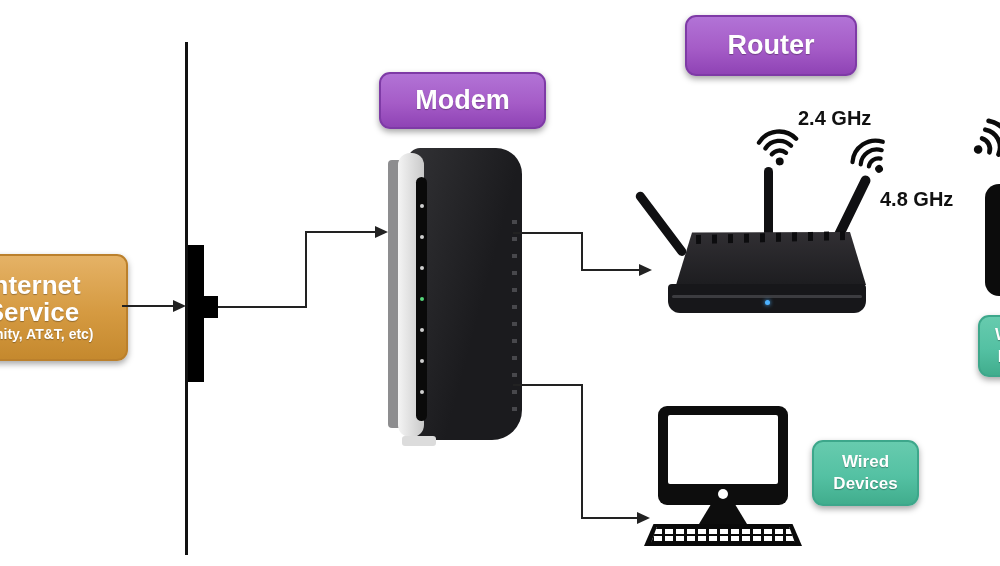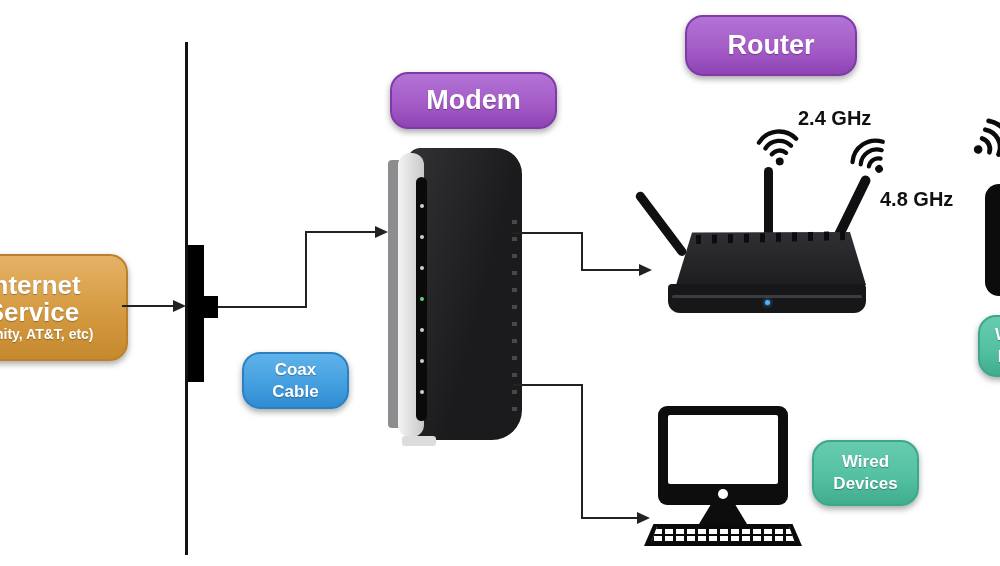--- a/index.html
+++ b/index.html
@@ -10,33 +10,33 @@
   .abs{position:absolute;}
 
   
   .wall{left:185px;top:42px;width:3px;height:513px;background:#121212;}
   .jack-main{left:188px;top:245px;width:16px;height:137px;background:#000;}
   .jack-nub{left:204px;top:296px;width:14px;height:22px;background:#000;}
 
   
   .box{
     display:flex;flex-direction:column;align-items:center;justify-content:center;
-    color:#fff;text-align:center;border-radius:18px;
+    color:#fff;text-align:center;border-radius:11px;
     box-shadow:0 3px 6px rgba(0,0,0,.35);
     text-shadow:0 1px 1px rgba(0,0,0,.3);
   }
   .purple{background:linear-gradient(180deg,#b273d6,var(--purple) 55%,#8f43b5);border:2px solid var(--purple_dark);}
   .blue{background:linear-gradient(180deg,#5fb2ea,var(--blue) 55%,#2f8cd2);border:2px solid var(--blue_dark);}
   .green{background:linear-gradient(180deg,#67cbae,var(--green) 55%,#41ad8d);border:2px solid var(--green_dark);}
   .orange{background:linear-gradient(180deg,#e5b266,var(--orange) 55%,#c5892e);border:2px solid var(--orange_dark);}
 
   .internet{left:-62px;top:254px;width:186px;height:103px;}
   .internet .l1{font-size:26px;line-height:27px;}
   .internet .l3{font-size:14px;line-height:17px;white-space:nowrap;}
-  .modem-label{left:390px;top:72px;width:163px;height:53px;font-size:27px;}
+  .modem-label{left:379px;top:72px;width:163px;height:53px;font-size:27px;}
   .router-label{left:685px;top:15px;width:168px;height:57px;font-size:27px;}
   .small-box{font-size:17px;line-height:22px;}
   .coax{left:242px;top:352px;width:103px;height:53px;}
   .ethernet{left:537px;top:298px;width:100px;height:59px;}
   .wired{left:812px;top:440px;width:103px;height:62px;}
   .wireless{left:978px;top:315px;width:100px;height:58px;}
 
   .freq{color:#111;font-size:20px;white-space:nowrap;}
   .freq-24{left:798px;top:107px;}
   .freq-48{left:880px;top:188px;}
@@ -107,24 +107,20 @@
   </div>
 
   <div class="abs seg h" style="left:122px;top:305px;width:53px;"></div>
   <div class="abs head" style="left:173px;top:300px;"></div>
 
   <div class="abs seg h" style="left:218px;top:306px;width:89px;"></div>
   <div class="abs seg v" style="left:305px;top:231px;height:77px;"></div>
   <div class="abs seg h" style="left:305px;top:231px;width:72px;"></div>
   <div class="abs head" style="left:375px;top:226px;"></div>
 
-  <div class="abs box blue small-box coax">
-    <div>Coax</div>
-    <div>Cable</div>
-  </div>
 
   <div class="abs box purple modem-label">
     <div>Modem</div>
   </div>
 
   <div class="abs modem">
     <div class="abs back"></div>
     <div class="abs body">
       <div class="abs vents"></div>
     </div>

